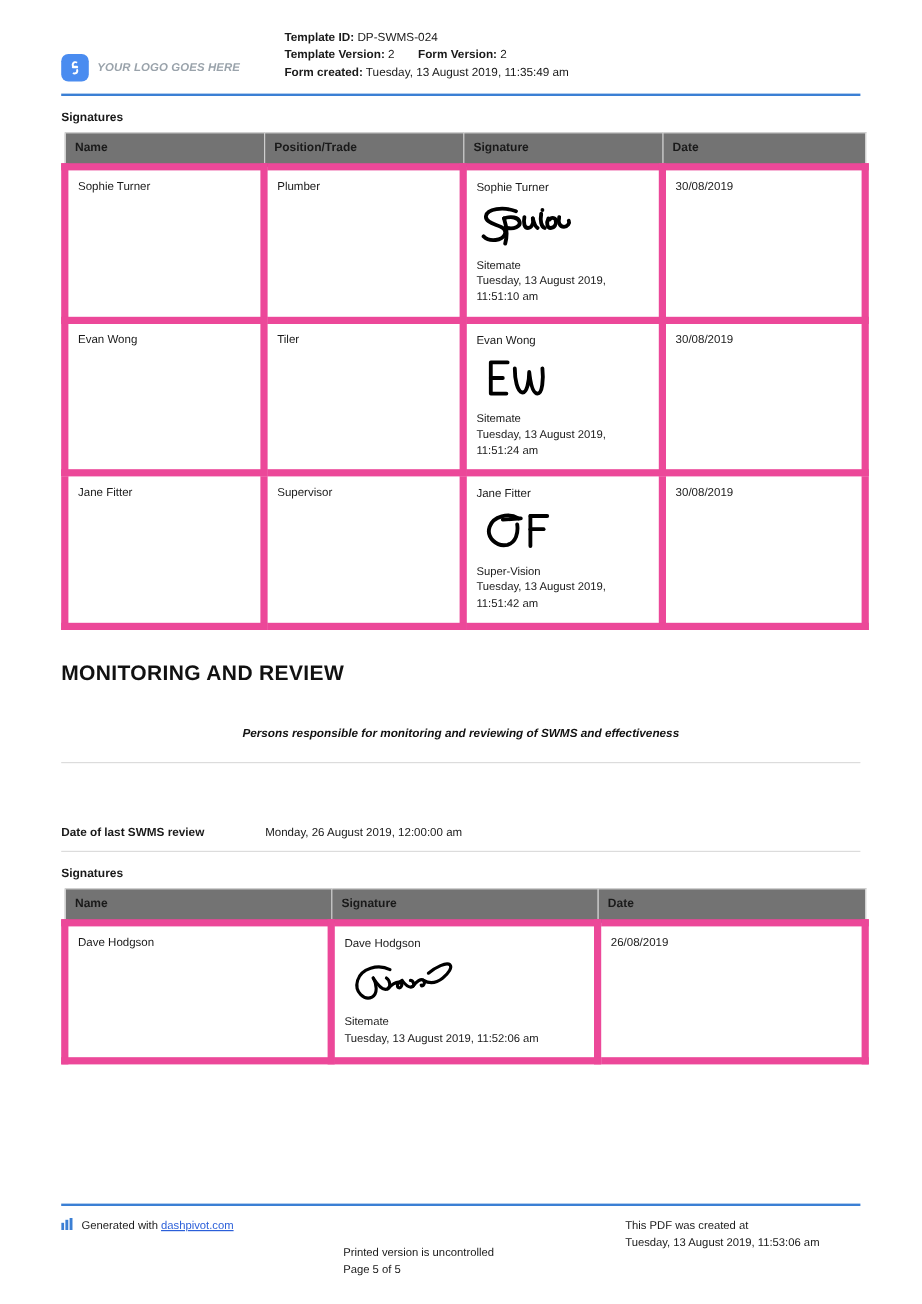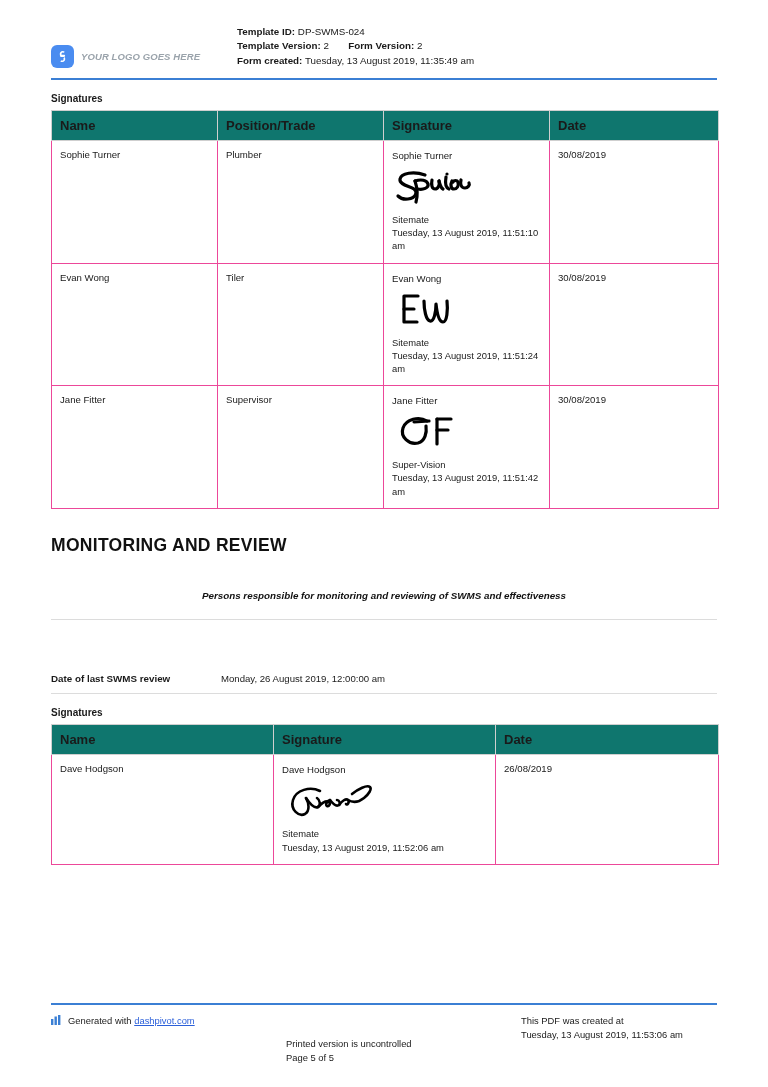--- a/index.html
+++ b/index.html
@@ -90,30 +90,30 @@
   }
 
   
   table.sig-table {
     width: 667px;
     border-collapse: collapse;
     table-layout: fixed;
     font-size: 9.6px;
   }
   table.sig-table th {
-    background: #0f766e;
+    background: #737373;
     border: 1px solid #cfcfcf;
     text-align: left;
     font-weight: bold;
-    font-size: 13px;
+    font-size: 10px;
     padding: 7px 8px;
     color: #1a1a1a;
   }
   table.sig-table td {
-    border: 1px solid #ec4899;
+    border: 6px solid #ec4899;
     vertical-align: top;
     padding: 8px 8px 10px 8px;
     color: #1a1a1a;
   }
   .sig-name { font-size: 9.6px; line-height: 13px; }
   .sig-img { margin: 5px 0 8px 2px; height: 38px; }
   .sig-meta { font-size: 9.4px; line-height: 13.2px; }
 
   
   .big-heading {

